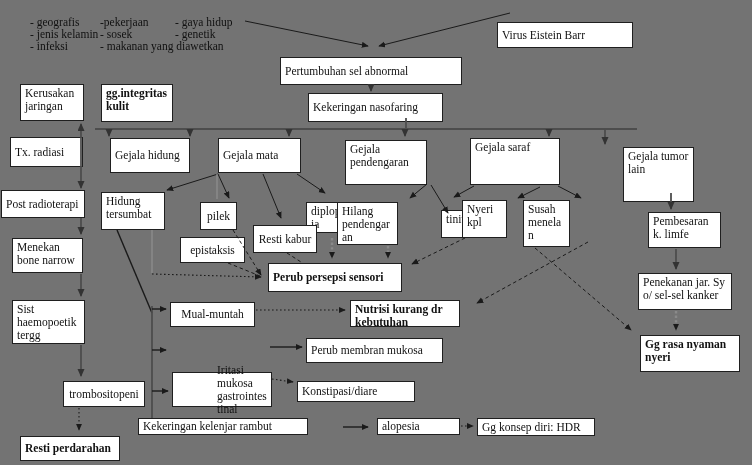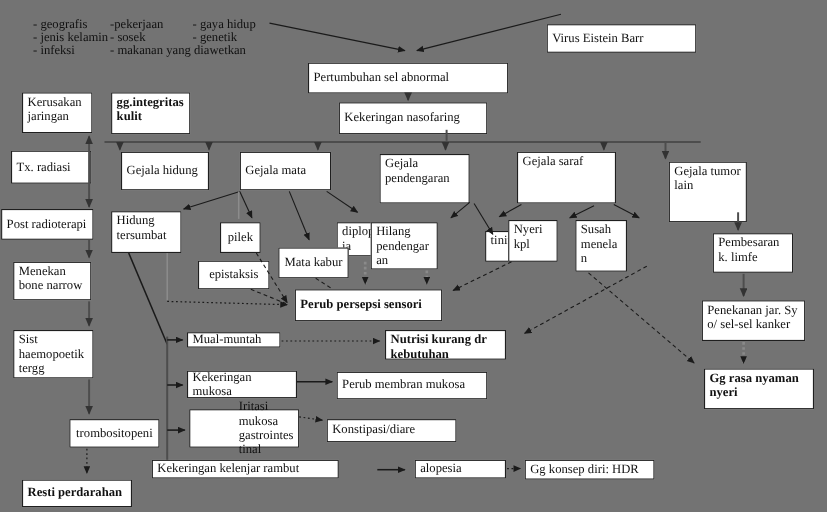--- a/index.html
+++ b/index.html
@@ -35,37 +35,36 @@
     <div class="box" style="left: 280px; top: 57px; width: 182px; height: 28px;">Pertumbuhan sel abnormal</div>
     <div class="box" style="left: 497px; top: 22px; width: 136px; height: 26px;">Virus Eistein Barr</div>
     <div class="box" style="left: 308px; top: 93px; width: 135px; height: 29px;">Kekeringan nasofaring</div>
     <div class="box top" style="left: 20px; top: 84px; width: 64px; height: 37px;">Kerusakan jaringan</div>
     <div class="box bold top" style="left: 101px; top: 84px; width: 72px; height: 38px;">gg.integritas kulit</div>
     <div class="box" style="left: 10px; top: 137px; width: 73px; height: 30px;">Tx. radiasi</div>
     <div class="box" style="left: 110px; top: 138px; width: 80px; height: 35px;">Gejala hidung</div>
     <div class="box" style="left: 218px; top: 138px; width: 83px; height: 35px;">Gejala mata</div>
     <div class="box top" style="left: 345px; top: 140px; width: 82px; height: 45px;">Gejala pendengaran</div>
     <div class="box top" style="left: 470px; top: 138px; width: 90px; height: 47px;">Gejala saraf</div>
-    <div class="box top" style="left: 608px; top: 147px; width: 71px; height: 55px;">Gejala tumor lain</div>
+    <div class="box top" style="left: 623px; top: 147px; width: 71px; height: 55px;">Gejala tumor lain</div>
     <div class="box" style="left: 1px; top: 190px; width: 84px; height: 28px;">Post radioterapi</div>
     <div class="box top" style="left: 101px; top: 192px; width: 64px; height: 38px;">Hidung tersumbat</div>
     <div class="box center" style="left: 200px; top: 202px; width: 37px; height: 28px;">pilek</div>
     <div class="box top" style="left: 306px; top: 202px; width: 40px; height: 31px;">diplopia</div>
     <div class="box top" style="left: 337px; top: 202px; width: 61px; height: 43px;">Hilang pendengaran</div>
-    <div class="box center" style="left: 253px; top: 225px; width: 64px; height: 28px;">Mata kabur</div>
+    <div class="box center" style="left: 253px; top: 225px; width: 64px; height: 28px;">Resti kabur</div>
     <div class="box center" style="left: 180px; top: 237px; width: 65px; height: 26px;">epistaksis</div>
     <div class="box top" style="left: 441px; top: 210px; width: 40px; height: 28px;">tinitus</div>
     <div class="box top" style="left: 462px; top: 200px; width: 45px; height: 38px;">Nyeri kpl</div>
     <div class="box top" style="left: 523px; top: 200px; width: 47px; height: 47px;">Susah menelan</div>
     <div class="box top" style="left: 648px; top: 212px; width: 73px; height: 36px;">Pembesaran k. limfe</div>
     <div class="box top" style="left: 638px; top: 273px; width: 94px; height: 37px;">Penekanan jar. Sy o/ sel-sel kanker</div>
     <div class="box bold" style="left: 268px; top: 263px; width: 134px; height: 29px;">Perub persepsi sensori</div>
-    <div class="box" style="left: 170px; top: 302px; width: 85px; height: 14px;">Mual-muntah</div>
+    <div class="box" style="left: 170px; top: 302px; width: 85px; height: 25px; text-align: center;">Mual-muntah</div>
     <div class="box bold clip" style="left: 350px; top: 300px; width: 110px; height: 27px;">Nutrisi kurang dr kebutuhan</div>
-    <div class="box" style="left: 170px; top: 337px; width: 100px; height: 25px;">Kekeringan mukosa</div>
     <div class="box" style="left: 306px; top: 338px; width: 137px; height: 25px;">Perub membran mukosa</div>
     <div class="box" style="left: 172px; top: 372px; width: 100px; height: 35px; padding-left: 44px;">Iritasi mukosa gastrointestinal</div>
     <div class="box" style="left: 297px; top: 381px; width: 118px; height: 21px;">Konstipasi/diare</div>
     <div class="box" style="left: 138px; top: 418px; width: 170px; height: 17px;">Kekeringan kelenjar rambut</div>
     <div class="box" style="left: 377px; top: 418px; width: 83px; height: 17px;">alopesia</div>
     <div class="box" style="left: 477px; top: 418px; width: 118px; height: 18px;">Gg konsep diri:  HDR</div>
     <div class="box top" style="left: 12px; top: 238px; width: 71px; height: 35px;">Menekan bone  narrow</div>
     <div class="box top" style="left: 12px; top: 300px; width: 73px; height: 44px;">Sist haemopoetik tergg</div>
     <div class="box center" style="left: 63px; top: 381px; width: 82px; height: 26px;">trombositopeni</div>
     <div class="box bold" style="left: 20px; top: 436px; width: 100px; height: 25px;">Resti perdarahan</div>

